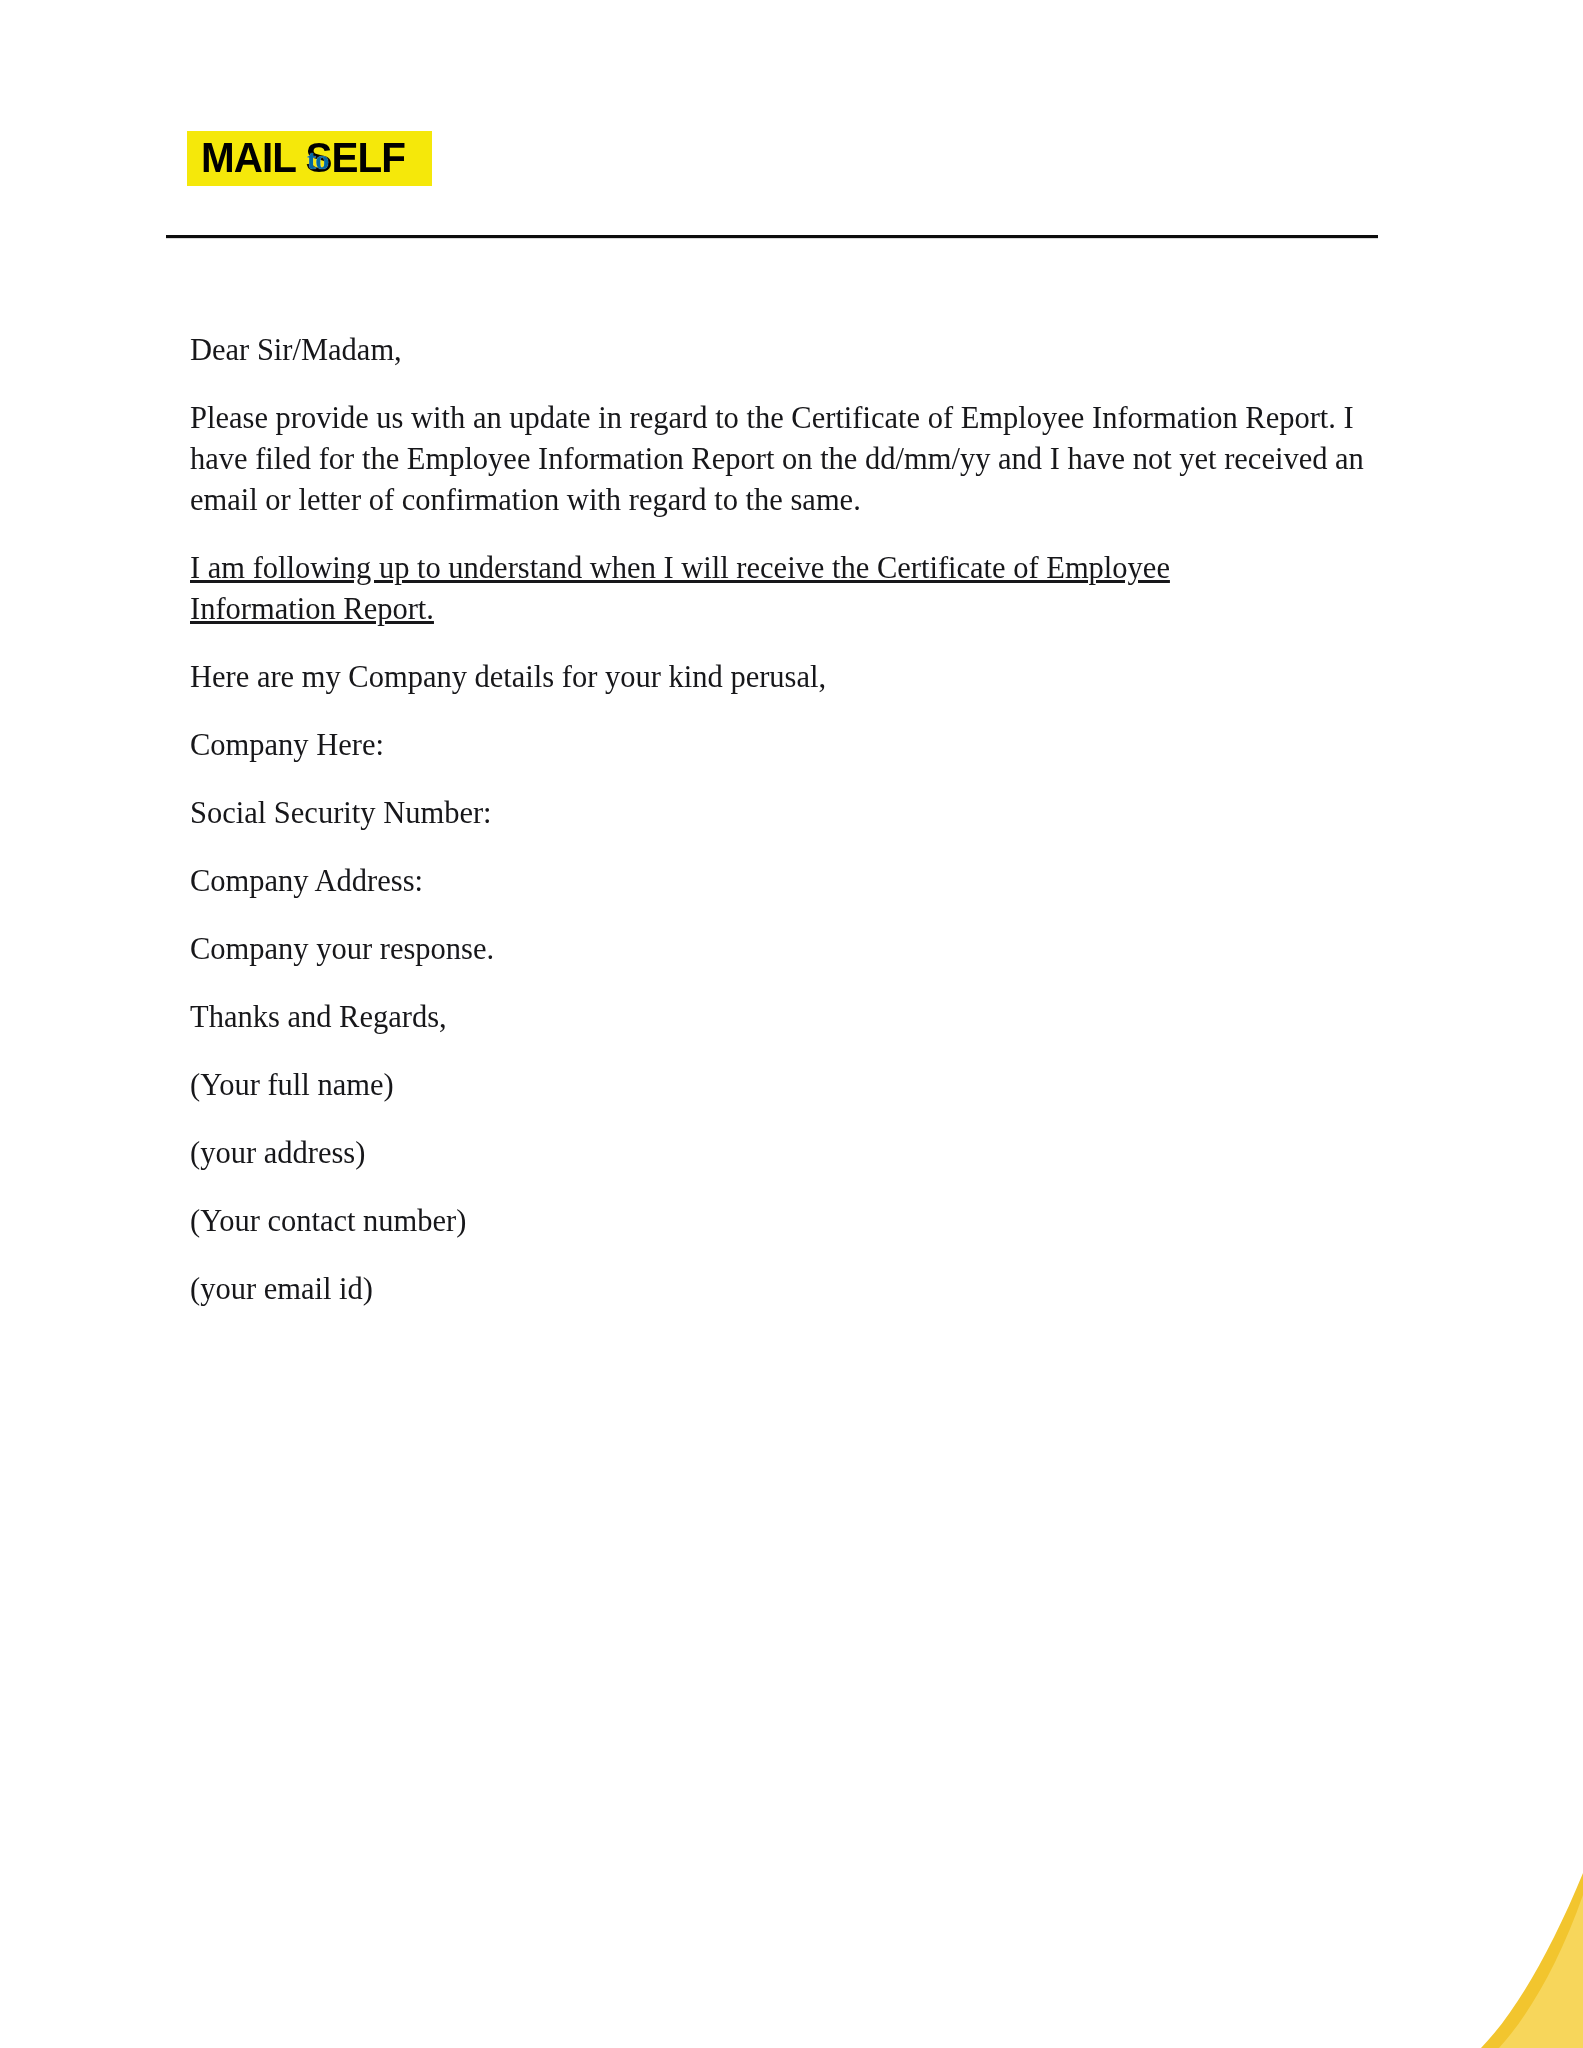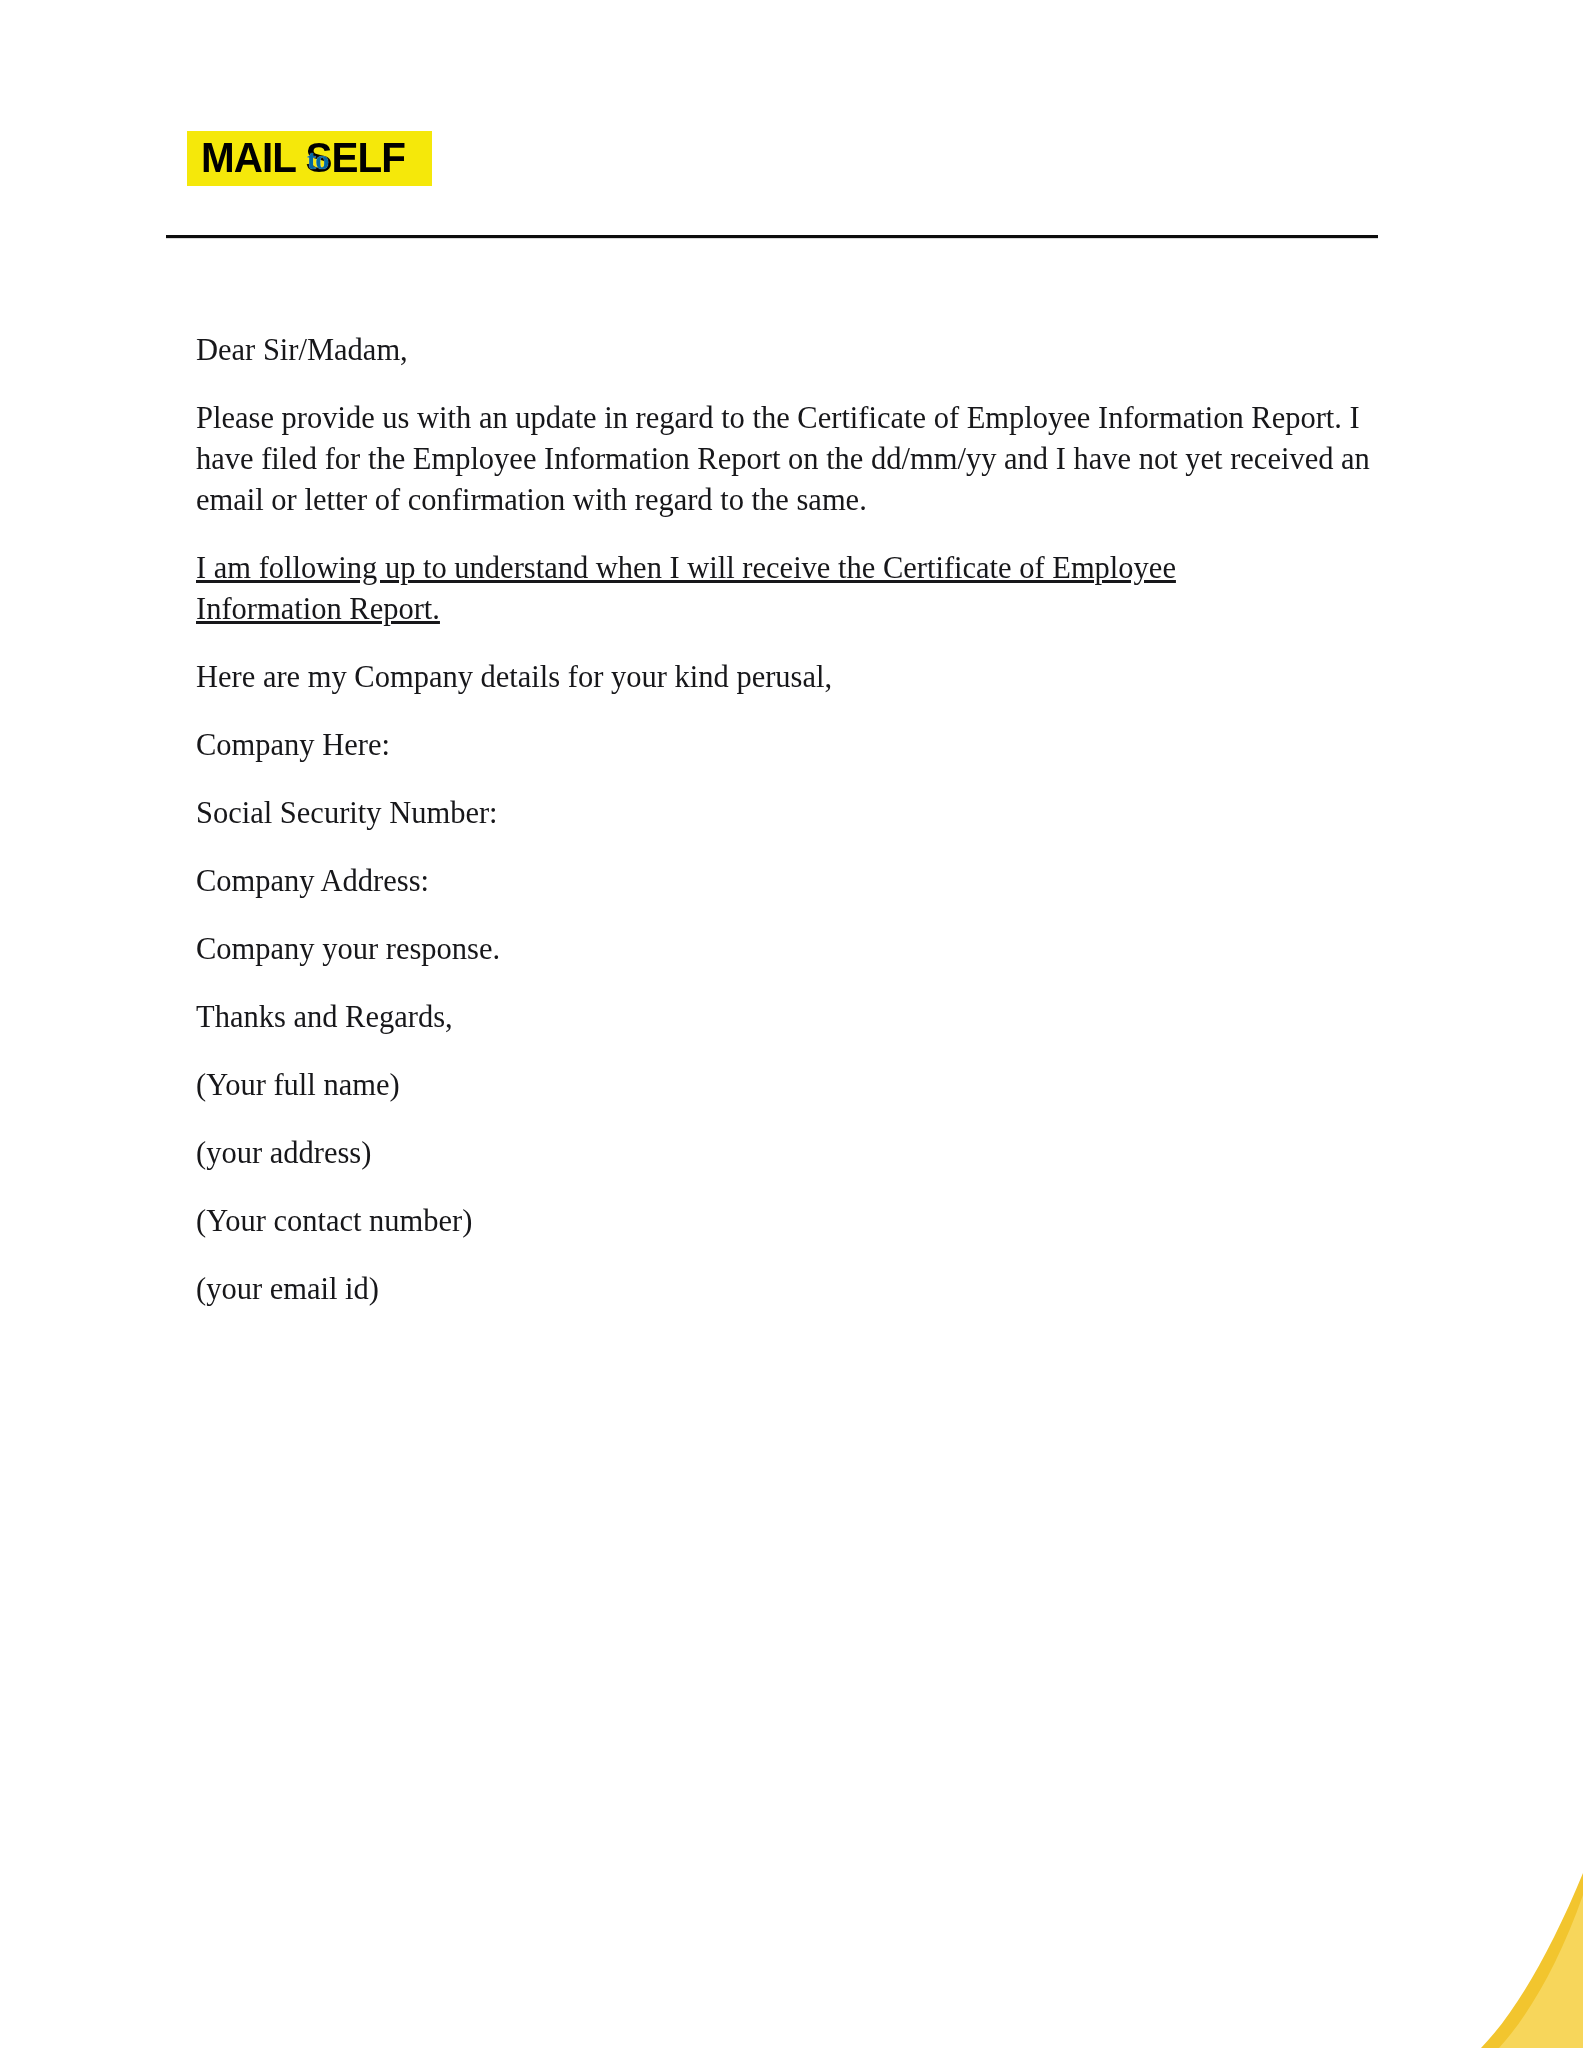--- a/index.html
+++ b/index.html
@@ -87,21 +87,21 @@
   .letter-body {
     position: absolute;
     left: 186px;
     top: 330px;
     width: 1190px;
   }
 
   .para {
     font-size: 30.5px;
     line-height: 41px;
-    margin: 0 0 27px 10px;
+    margin: 0 0 27px 4px;
     text-align: left;
     color: #17171a;
   }
 
   .para.block {
     width: 1185px;
   }
 
   .para.narrow {
     width: 1125px;

